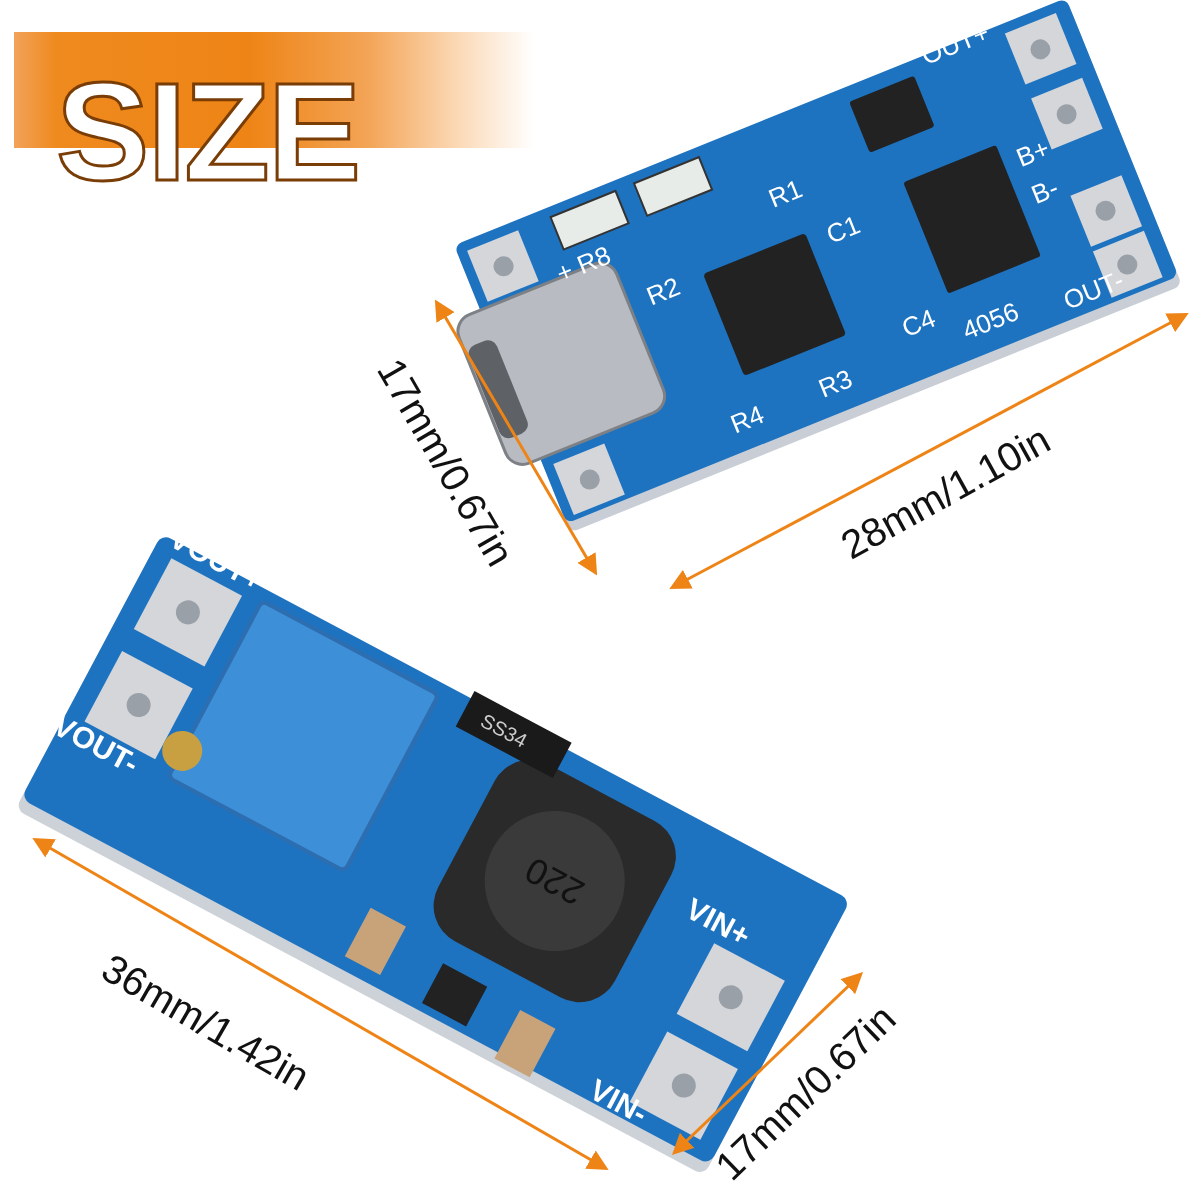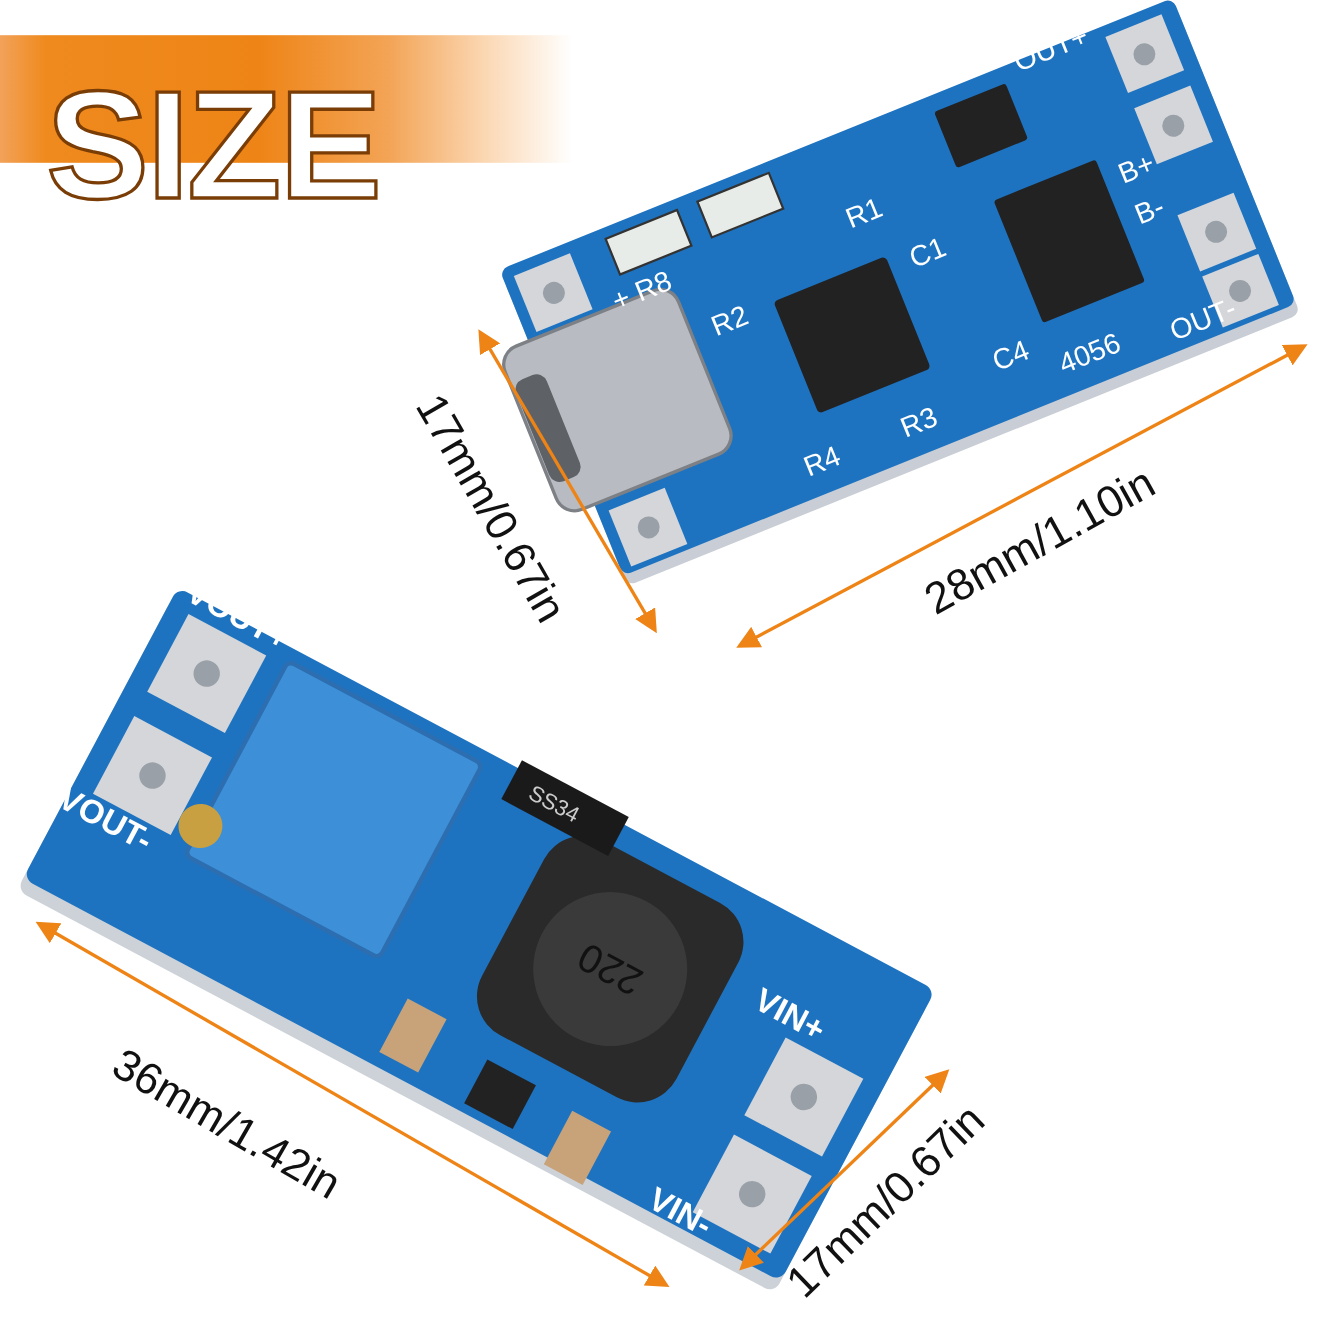--- a/index.html
+++ b/index.html
@@ -1,17 +1,17 @@
 <!DOCTYPE html>
 <html><head>
 <meta charset="utf-8">
 <style>
   html,body{margin:0;padding:0;}
   body{width:1200px;height:1200px;background:#ffffff;position:relative;overflow:hidden;font-family:"Liberation Sans",sans-serif;}
-  .banner{position:absolute;left:0;top:32px;width:520px;height:116px;
+  .banner{position:absolute;left:14px;top:32px;width:520px;height:116px;
     background:linear-gradient(90deg,#f2a25a 0%,#ef8a1e 8%,#ee8416 45%,#f3a456 68%,#fbd8b4 85%,#ffffff 100%);}
   .banner-text{position:absolute;left:42px;top:30px;font-size:140px;font-weight:bold;color:#ffffff;
     letter-spacing:-2px;line-height:1;-webkit-text-stroke:3px #7a3d06;font-family:"Liberation Sans",sans-serif;}
   .dim-label{position:absolute;font-size:40px;color:#111;white-space:nowrap;transform-origin:center center;font-family:"Liberation Sans",sans-serif;}
   svg.overlay{position:absolute;left:0;top:0;}
 </style>
 </head>
 <body>
 
 <div class="banner">

